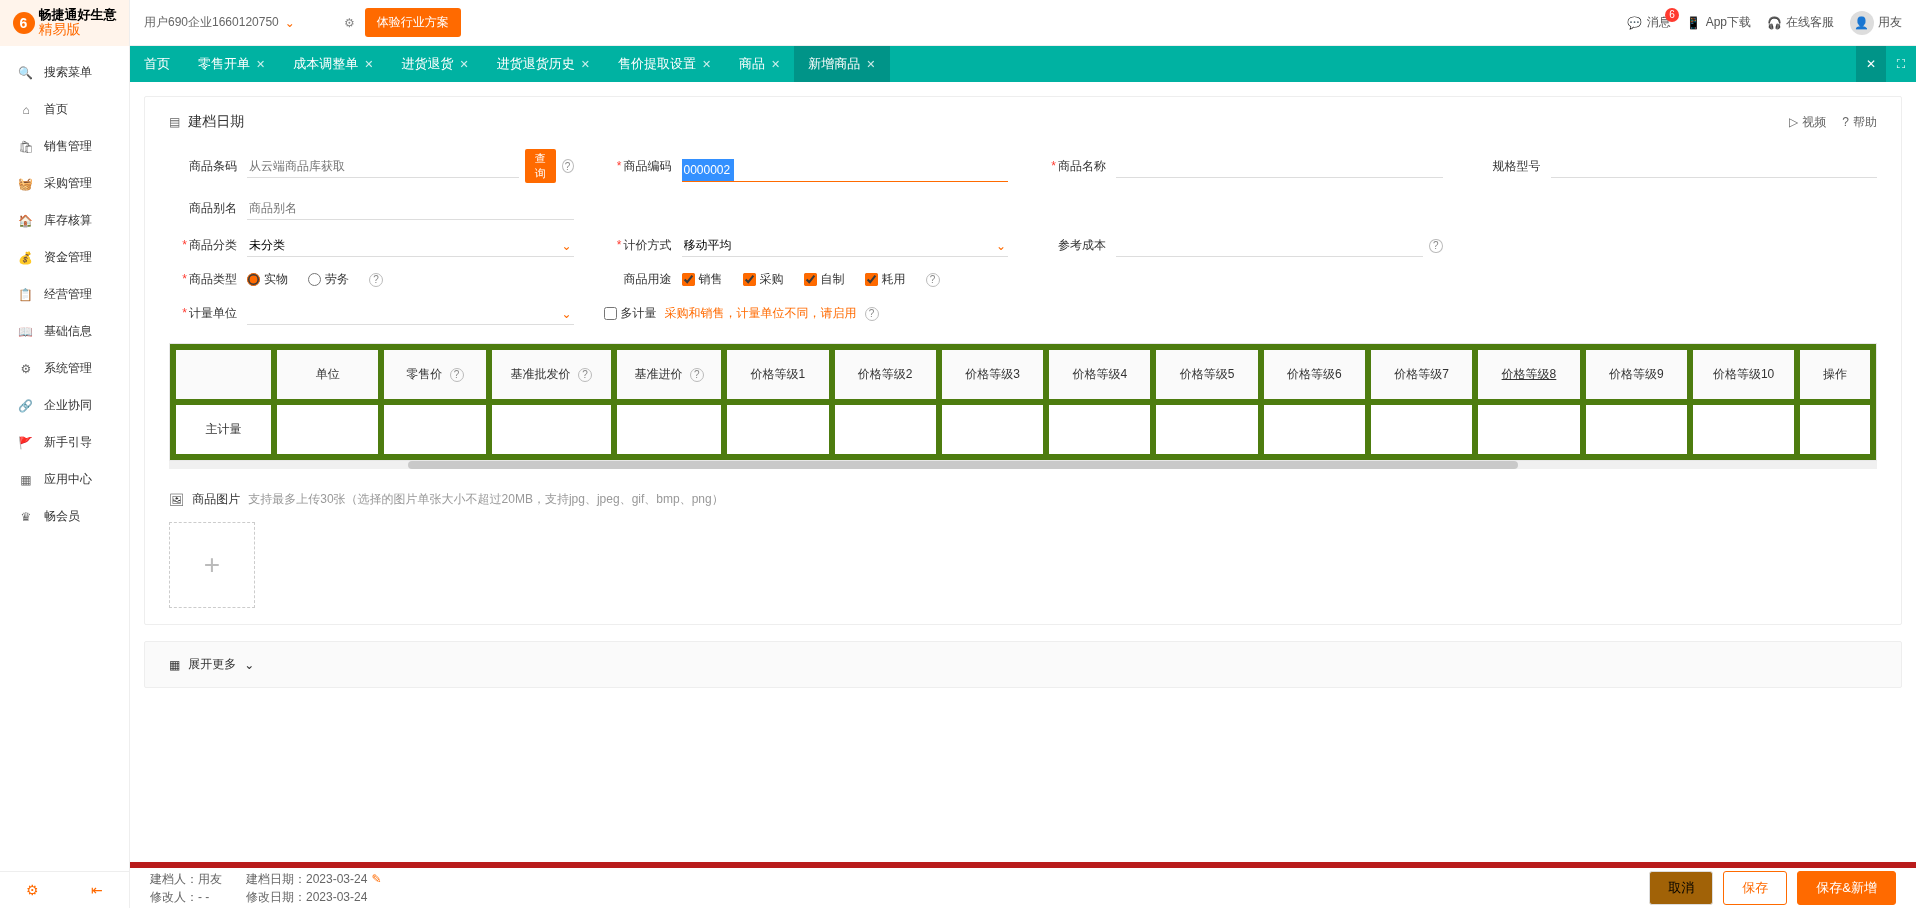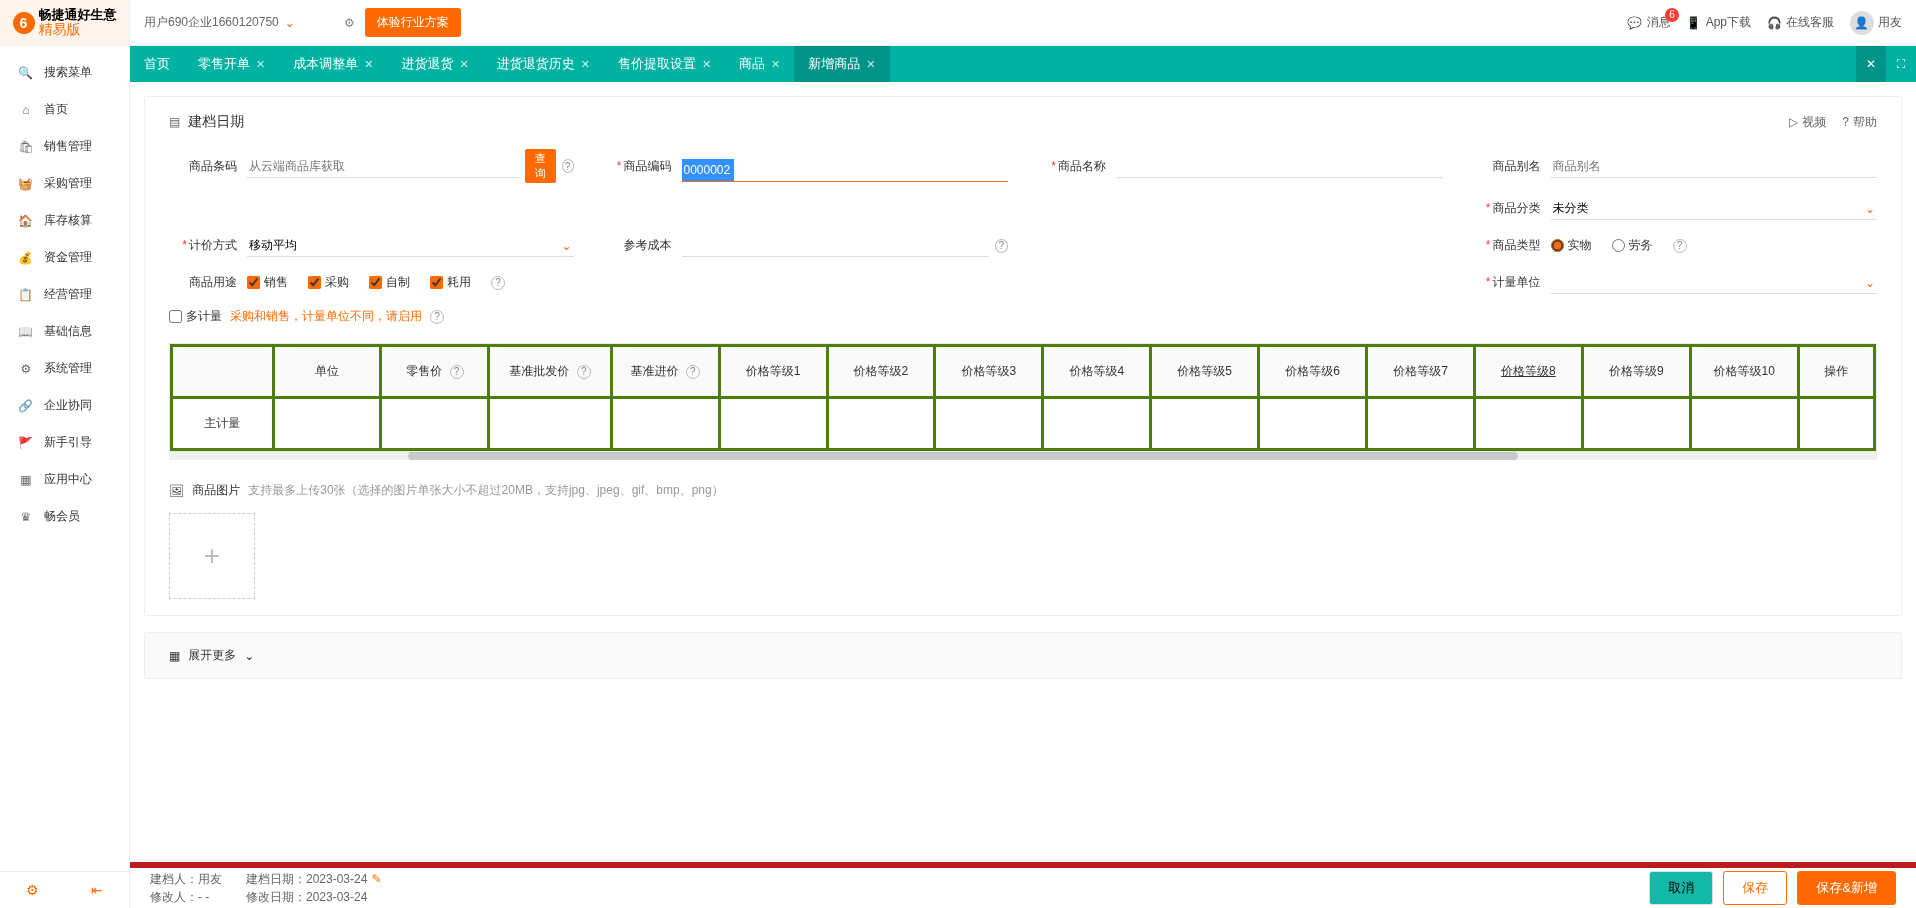--- a/index.html
+++ b/index.html
@@ -62,40 +62,40 @@
 .mini-btn { background: #ff6a00; color: #fff; border: none; padding: 2px 6px; border-radius: 2px; font-size: 11px; cursor: pointer; }
 .help { width: 14px; height: 14px; border: 1px solid #bbb; border-radius: 50%; display: inline-flex; align-items: center; justify-content: center; font-size: 10px; color: #888; cursor: pointer; }
 .radio-group label, .check-group label { display: inline-flex; align-items: center; gap: 4px; margin-right: 14px; cursor: pointer; }
 input[type=radio] { accent-color: #ff6a00; }
 input[type=checkbox] { accent-color: #ff6a00; }
 .hint { color: #ff6a00; font-size: 12px; }
 
 
 .tbl-wrap { margin-top: 18px; overflow-x: auto; border: 1px solid #e8e8e8; }
 table { border-collapse: collapse; min-width: 100%; table-layout: fixed; }
-th, td { border: 3px solid #4d7c0f; padding: 16px 6px; font-size: 12px; text-align: center; white-space: nowrap; }
+th, td { border: 6px solid #4d7c0f; padding: 16px 6px; font-size: 12px; text-align: center; white-space: nowrap; }
 th { background: #fafafa; font-weight: normal; color: #333; }
 th .help { margin-left: 4px; }
 .scrollbar-imit { height: 8px; background: #f0f0f0; position: relative; }
 .scrollbar-thumb { position: absolute; height: 100%; background: #c9c9c9; border-radius: 4px; }
 
 
 .upload-sec { margin-top: 22px; }
 .upload-hd { display: flex; align-items: center; gap: 8px; color: #333; }
 .upload-hd .sub { color: #999; }
 .upload-box { width: 86px; height: 86px; border: 1px dashed #ccc; display: flex; align-items: center; justify-content: center; font-size: 28px; color: #bbb; margin-top: 14px; cursor: pointer; }
 
 
 .expand-bar { margin-top: 16px; padding: 14px 24px; background: #fafafa; display: flex; align-items: center; gap: 8px; cursor: pointer; color: #333; border: 1px solid #eee; border-radius: 2px; }
 
 
 .footer { height: 46px; border-top: 6px solid #b91c1c; display: flex; align-items: center; padding: 0 20px; gap: 24px; font-size: 12px; color: #666; }
 .footer .meta-col { display: flex; flex-direction: column; line-height: 1.5; }
 .footer .actions { margin-left: auto; display: flex; gap: 10px; }
-.btn { padding: 7px 18px; border-radius: 3px; cursor: pointer; font-size: 13px; border: 1px solid #ddd; background: #14b8a6; }
+.btn { padding: 7px 18px; border-radius: 3px; cursor: pointer; font-size: 13px; border: 1px solid #ddd; background: #a16207; }
 .btn.outline-orange { border-color: #ff6a00; color: #ff6a00; background: #fff; }
 .btn.solid-orange { background: #ff6a00; border-color: #ff6a00; color: #fff; }
 .edit-pencil { color: #ff6a00; margin-left: 4px; cursor: pointer; }
 </style>
 </head>
 <body>
 
 <div class="app">
   <aside class="sidebar">
     <div class="logo">
@@ -247,20 +247,26 @@
             </div>
           </div>
           <div class="field">
             <div class="field-label"><span class="req">*</span><span>商品编码</span></div>
             <div class="field-ctrl">
                 <input class="finput active-underline sel-text" style="background: linear-gradient(rgb(51, 144, 255), rgb(51, 144, 255)) 0% 0% / 52px 100% no-repeat; color: rgb(255, 255, 255); padding-left: 2px;" value="0000002">
               </div>
           </div>
           <div class="field">
             <div class="field-label"><span class="req">*</span><span>商品名称</span></div>
+            <div class="field-ctrl">
+                <input class="finput" style="">
+              </div>
+          </div>
+          <div class="field">
+            <div class="field-label">规格型号</div>
             <div class="field-ctrl">
                 <input class="finput" style="">
               </div>
           </div>
 
           <div class="field">
             <div class="field-label">商品别名</div>
             <div class="field-ctrl">
                 <input class="finput" placeholder="商品别名" style="">
               </div>

